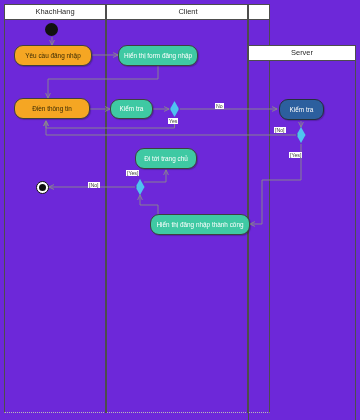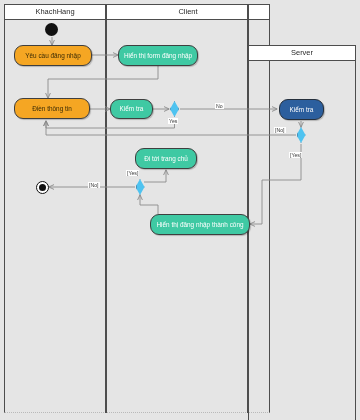--- a/index.html
+++ b/index.html
@@ -7,21 +7,21 @@
     padding: 0;
     background: #ffffff;
   }
   body {
     font-family: "Liberation Sans", sans-serif;
   }
   #canvas {
     position: relative;
     width: 360px;
     height: 420px;
-    background: #e5e5e5;
+    background: #6d28d9;
     overflow: hidden;
   }
   
   .lane {
     position: absolute;
     top: 4px;
     height: 409px;
     box-sizing: border-box;
     border-left: 1px solid #4d4d4d;
     border-right: 1px solid #4d4d4d;

